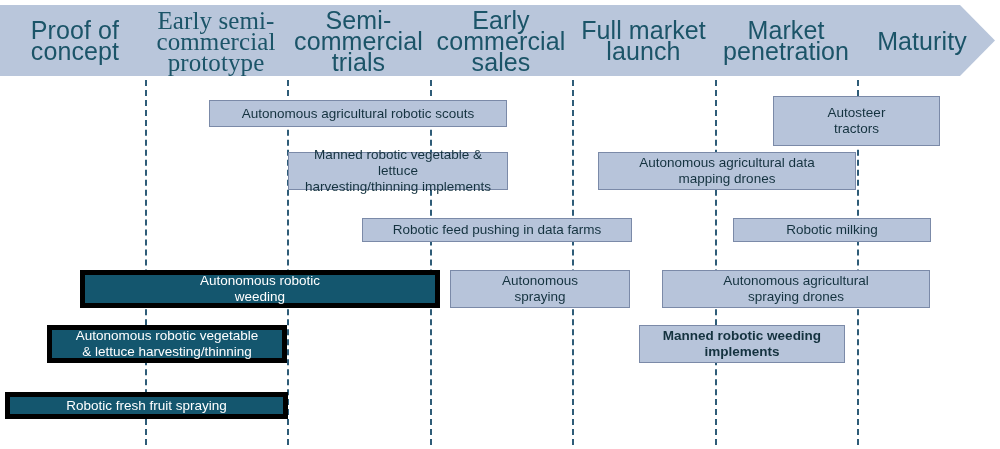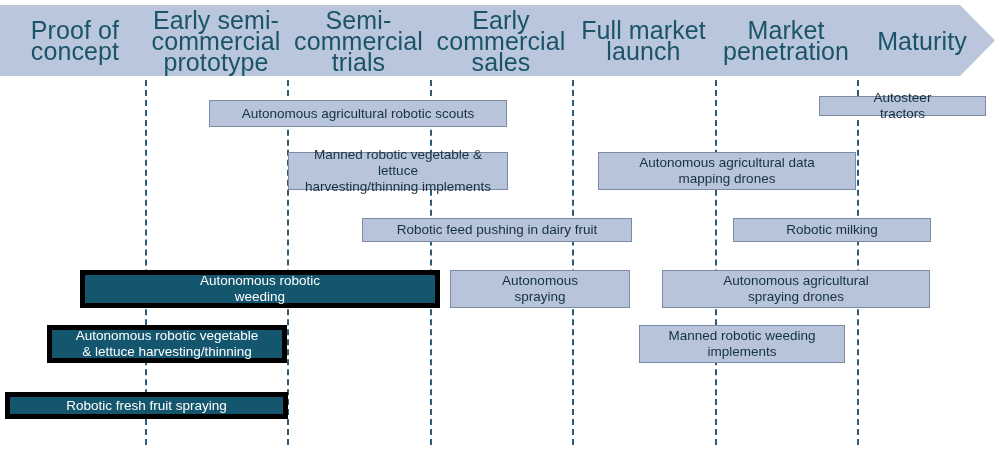--- a/index.html
+++ b/index.html
@@ -60,21 +60,21 @@
 
 <div id="stage">
 
   <div id="header-band">
     <svg width="1000" height="71" viewBox="0 0 1000 71">
       <polygon points="0,0 960,0 995,35.5 960,71 0,71" fill="#b9c6db"></polygon>
     </svg>
     <div id="stage-labels">
         <div class="stage-label" style="left: 5px; width: 140px;">Proof of
 concept</div>
-        <div class="stage-label" style="left: 145px; width: 142px;">Early semi-
+        <div class="stage-label" style="left: 145px; width: 142px; font-family: Liberation Serif, serif;">Early semi-
 commercial
 prototype</div>
         <div class="stage-label" style="left: 287px; width: 143px;">Semi-
 commercial
 trials</div>
         <div class="stage-label" style="left: 430px; width: 142px;">Early
 commercial
 sales</div>
         <div class="stage-label" style="left: 572px; width: 143px;">Full market
 launch</div>
@@ -88,34 +88,34 @@
       <div class="gridline" style="left: 145px;"></div>
       <div class="gridline" style="left: 287px;"></div>
       <div class="gridline" style="left: 430px;"></div>
       <div class="gridline" style="left: 572px;"></div>
       <div class="gridline" style="left: 715px;"></div>
       <div class="gridline" style="left: 857px;"></div>
     </div>
 
   <div id="bars-layer">
       <div class="bar light" style="left: 209px; top: 100px; width: 298px; height: 27px;">Autonomous agricultural robotic scouts</div>
-      <div class="bar light" style="left: 819px; top: 96px; width: 167px; height: 20px;">Autosteer
+      <div class="bar light" style="left: 773px; top: 96px; width: 167px; height: 50px;">Autosteer
 tractors</div>
       <div class="bar light" style="left: 288px; top: 152px; width: 220px; height: 38px;">Manned robotic vegetable &amp; lettuce
 harvesting/thinning implements</div>
       <div class="bar light" style="left: 598px; top: 152px; width: 258px; height: 38px;">Autonomous agricultural data
 mapping drones</div>
-      <div class="bar light" style="left: 362px; top: 218px; width: 270px; height: 24px;">Robotic feed pushing in dairy fruit</div>
+      <div class="bar light" style="left: 362px; top: 218px; width: 270px; height: 24px;">Robotic feed pushing in data farms</div>
       <div class="bar light" style="left: 733px; top: 218px; width: 198px; height: 24px;">Robotic milking</div>
       <div class="bar dark" style="left: 80px; top: 270px; width: 360px; height: 38px;">Autonomous robotic
 weeding</div>
       <div class="bar light" style="left: 450px; top: 270px; width: 180px; height: 38px; text-align: center;">Autonomous
 spraying</div>
       <div class="bar light" style="left: 662px; top: 270px; width: 268px; height: 38px;">Autonomous agricultural
 spraying drones</div>
       <div class="bar dark" style="left: 47px; top: 325px; width: 240px; height: 38px;">Autonomous robotic vegetable
 &amp; lettuce harvesting/thinning</div>
-      <div class="bar light" style="left: 639px; top: 325px; width: 206px; height: 38px;">Manned robotic weeding
+      <div class="bar light" style="left: 639px; top: 325px; width: 206px; height: 38px; font-weight: bold;">Manned robotic weeding
 implements</div>
       <div class="bar dark" style="left: 5px; top: 392px; width: 283px; height: 27px;">Robotic fresh fruit spraying</div>
     </div>
 
 </div>
 
 </body></html>

